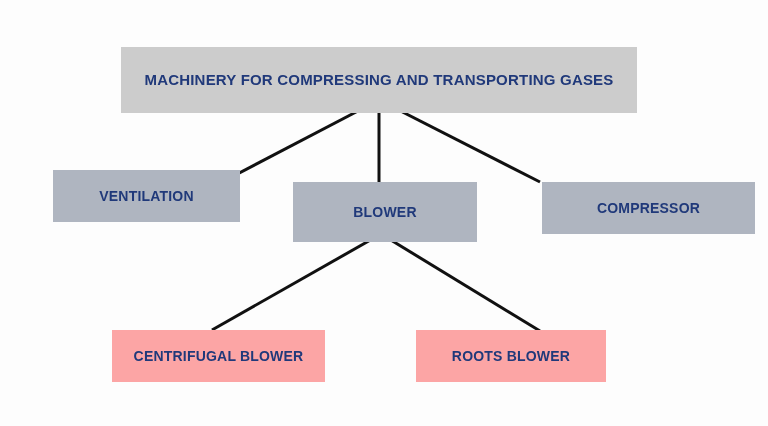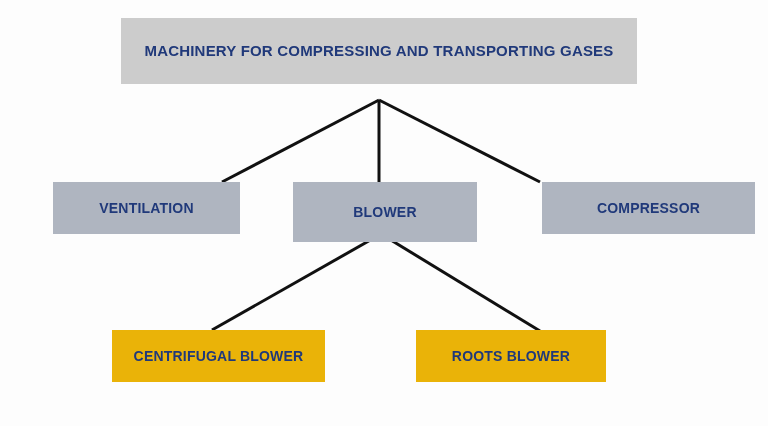--- a/index.html
+++ b/index.html
@@ -41,34 +41,34 @@
   }
   .node-root {
     background: #cccccc;
     font-size: 15px;
   }
   .node-level1 {
     background: #afb5c0;
     font-size: 14px;
   }
   .node-level2 {
-    background: #eab308;
+    background: #fca5a5;
     font-size: 14px;
   }
   
   #node-root {
     left: 121px;
-    top: 18px;
+    top: 47px;
     width: 516px;
     height: 66px;
   }
   
   #node-ventilation {
     left: 53px;
-    top: 182px;
+    top: 170px;
     width: 187px;
     height: 52px;
   }
   #node-blower {
     left: 293px;
     top: 182px;
     width: 184px;
     height: 60px;
   }
   #node-compressor {

